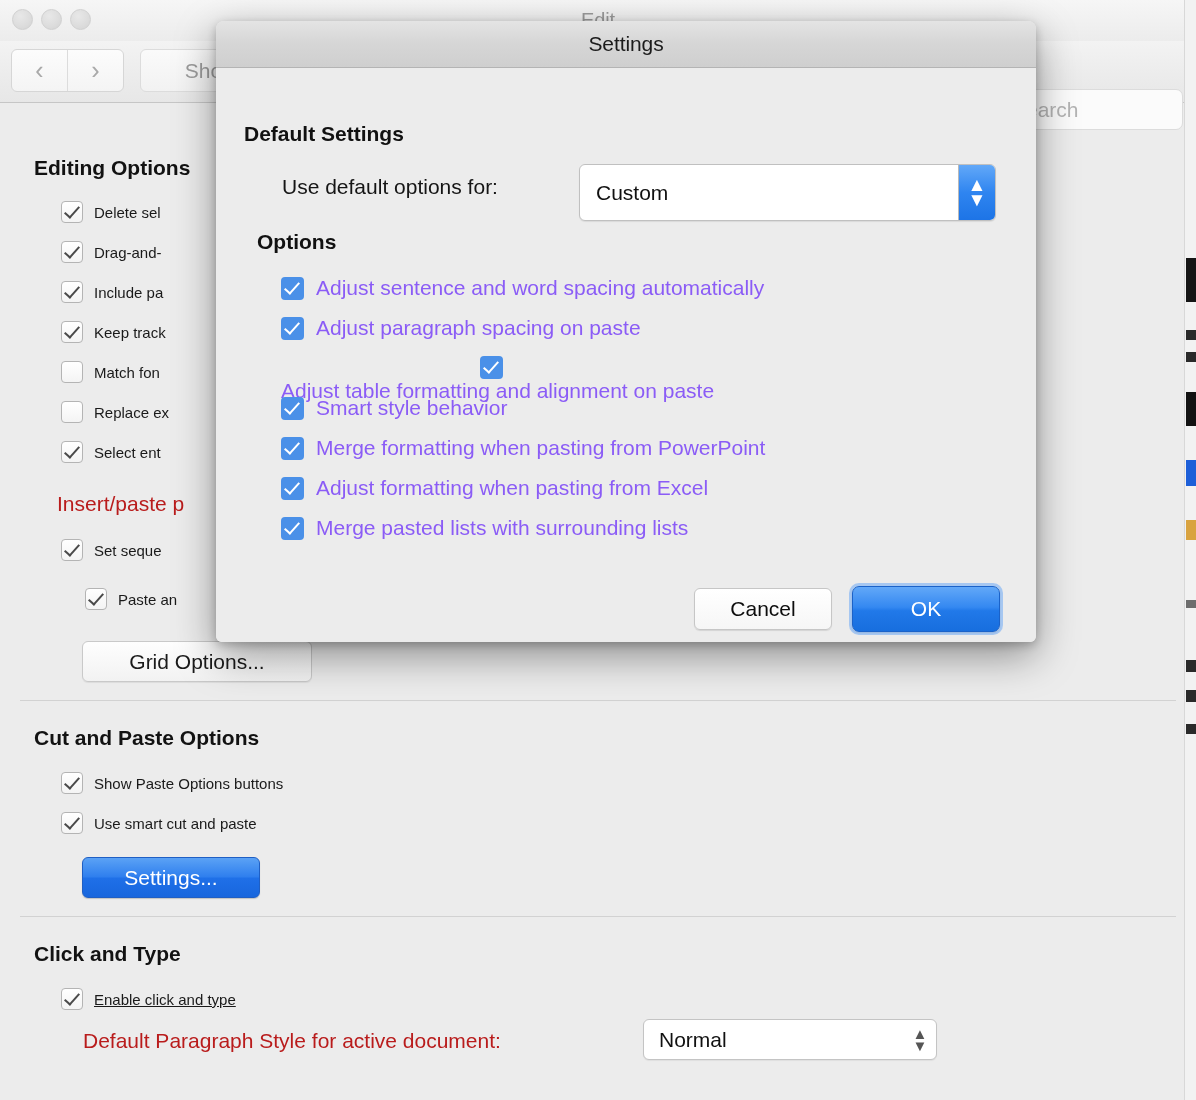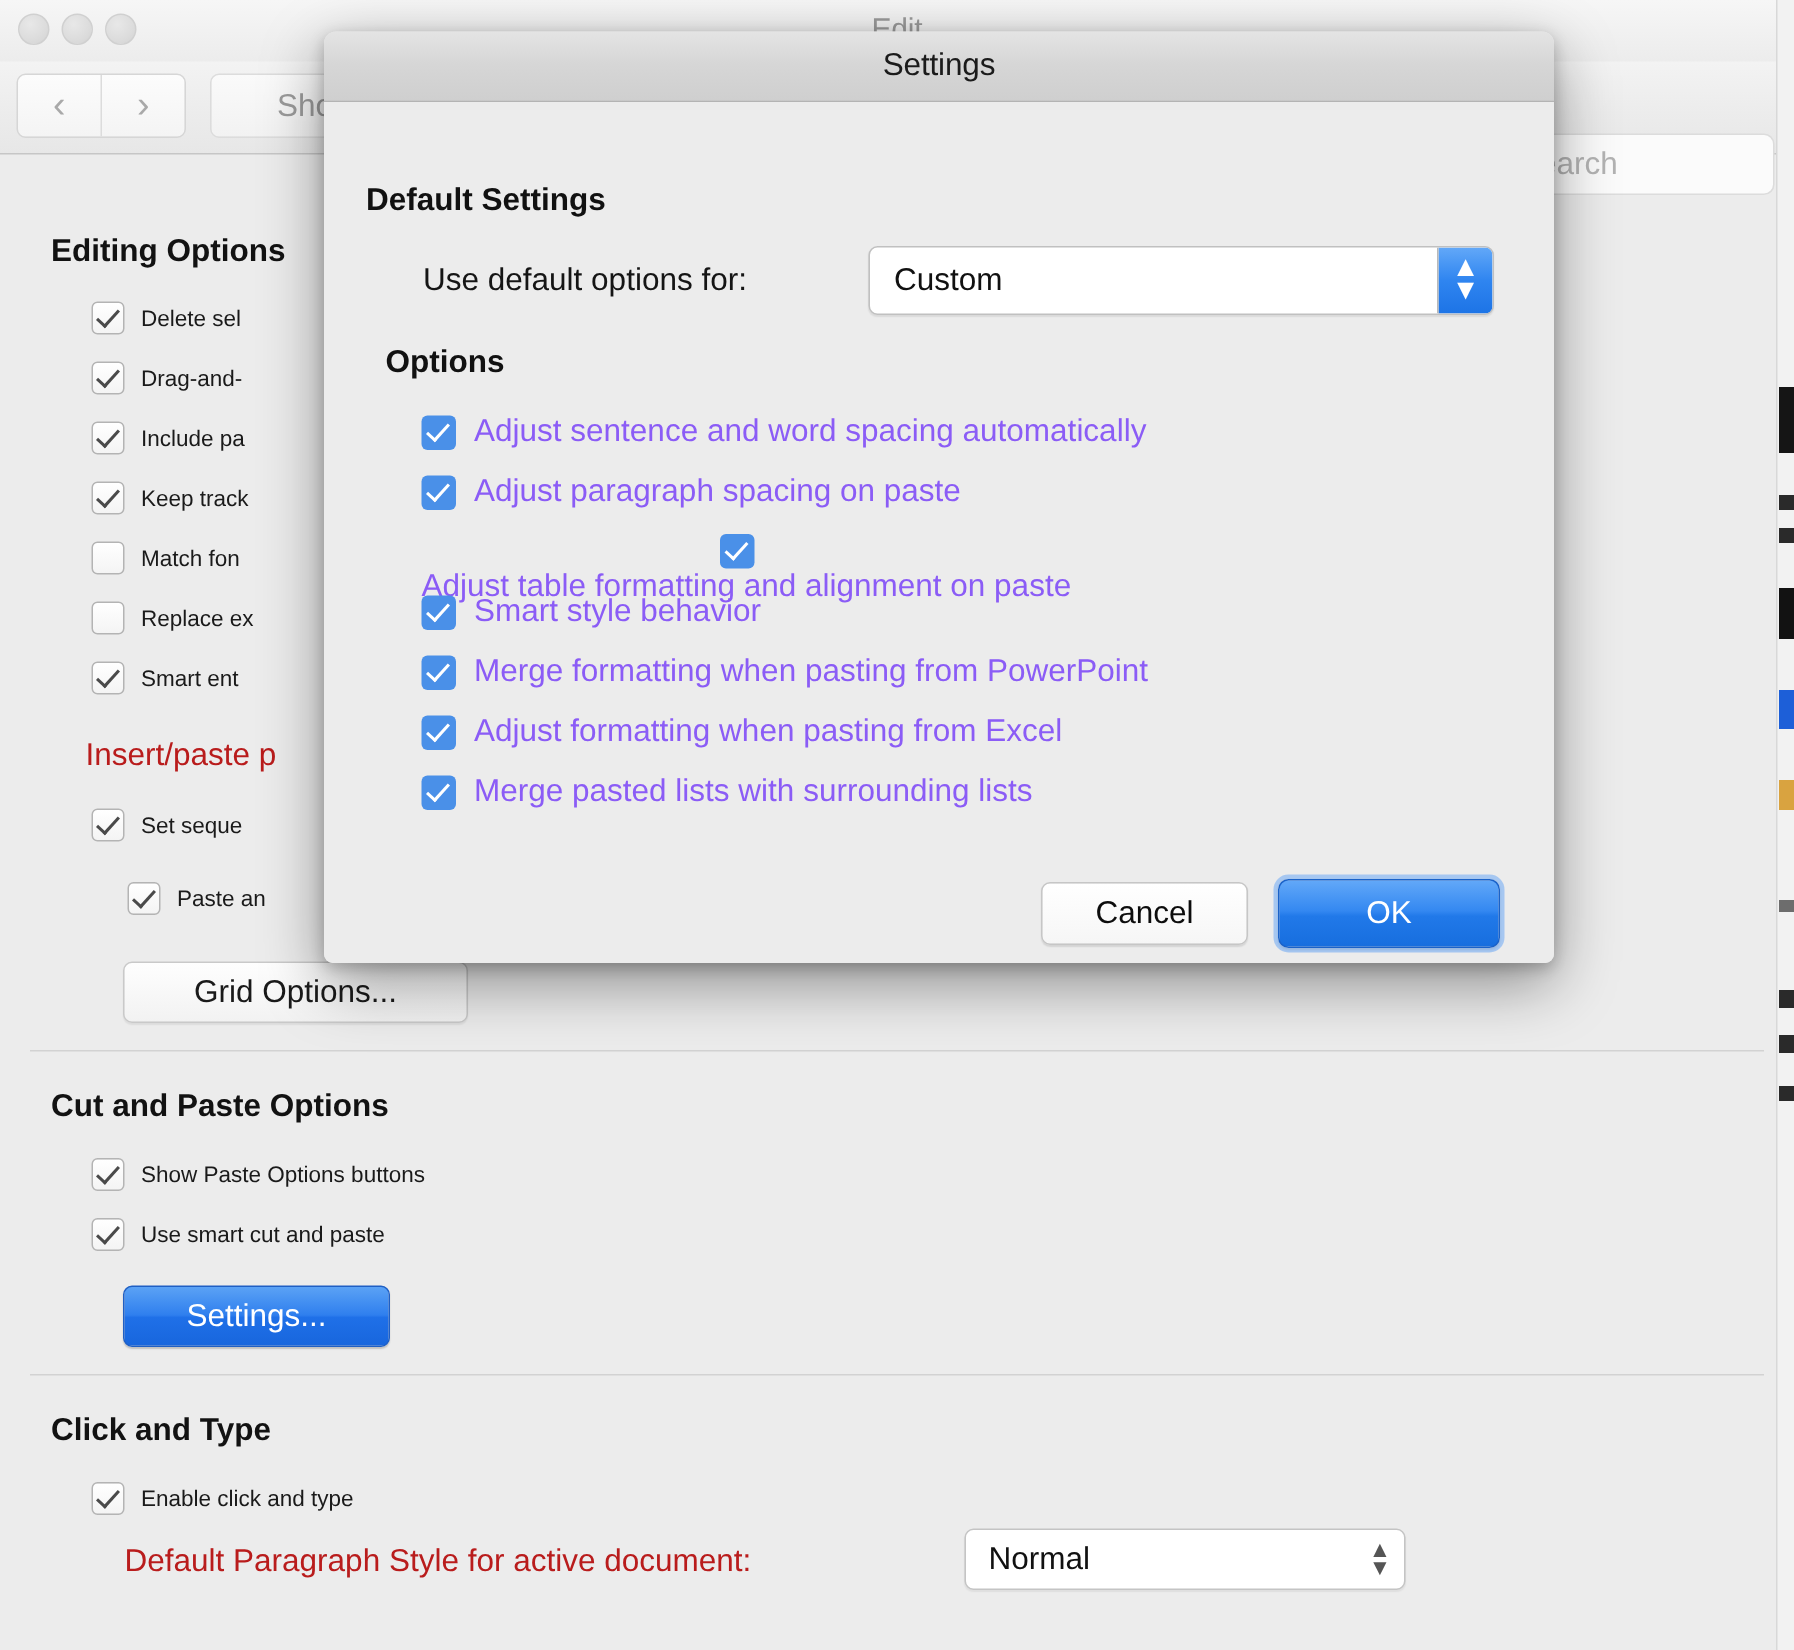--- a/index.html
+++ b/index.html
@@ -385,21 +385,21 @@
     <div class="bg-row" style="left:61px; top:257px;">
       <span class="cb-gray"></span>
       <span>Match fon</span>
     </div>
     <div class="bg-row" style="left:61px; top:297px;">
       <span class="cb-gray"></span>
       <span>Replace ex</span>
     </div>
     <div class="bg-row" style="left:61px; top:337px;">
       <span class="cb-gray on"></span>
-      <span>Smart ent</span>
+      <span>Select ent</span>
     </div>
 
     <div class="plain-label" style="left:57px; top:388px;">Insert/paste p</div>
 
     <div class="bg-row" style="left:61px; top:435px;">
       <span class="cb-gray on"></span>
       <span>Set seque</span>
     </div>
     <div class="bg-row" style="left:85px; top:484px;">
       <span class="cb-gray on"></span>
@@ -420,21 +420,21 @@
       <span class="cb-gray on"></span>
       <span>Use smart cut and paste</span>
     </div>
 
     <div class="btn-blue" style="left:82px; top:753px; width:178px; height:41px;">Settings...</div>
 
     <div class="sep" style="top:812px;"></div>
 
     <div class="sec-head" style="left:34px; top:838px;">Click and Type</div>
 
-    <div class="bg-row" style="left:61px; top:884px;">
+    <div class="bg-row" style="left:61px; top:884px;text-decoration:underline;">
       <span class="cb-gray on"></span>
       <span>Enable click and type</span>
     </div>
 
     <div class="plain-label" style="left:83px; top:925px;">Default Paragraph Style for active document:</div>
 
     <div class="popup-gray" style="left:643px; top:915px; width:294px; height:41px;">
       <span>Normal</span>
       <span class="stepper-gray">
         <span class="chev">▲</span>
@@ -463,21 +463,21 @@
   <div class="dlg-titlebar">
     <span class="dlg-title">Settings</span>
   </div>
 
   <div class="dlg-body">
 
     <div class="dlg-head" style="left:28px; top:54px;">Default Settings</div>
 
     <div class="dlg-label" style="left:66px; top:107px;">Use default options for:</div>
 
-    <div class="popup-blue" style="left:363px; top:96px; width:417px; height:46px;">
+    <div class="popup-blue" style="left:363px; top:96px; width:417px; height:57px;">
       <span>Custom</span>
       <span class="stepper-blue">
         <span class="chev">▲</span>
           <span class="chev">▼</span>
       </span>
     </div>
 
     <div class="dlg-head" style="left:41px; top:162px;">Options</div>
 
     <div class="opt-row" style="left:65px; top:208px;">

